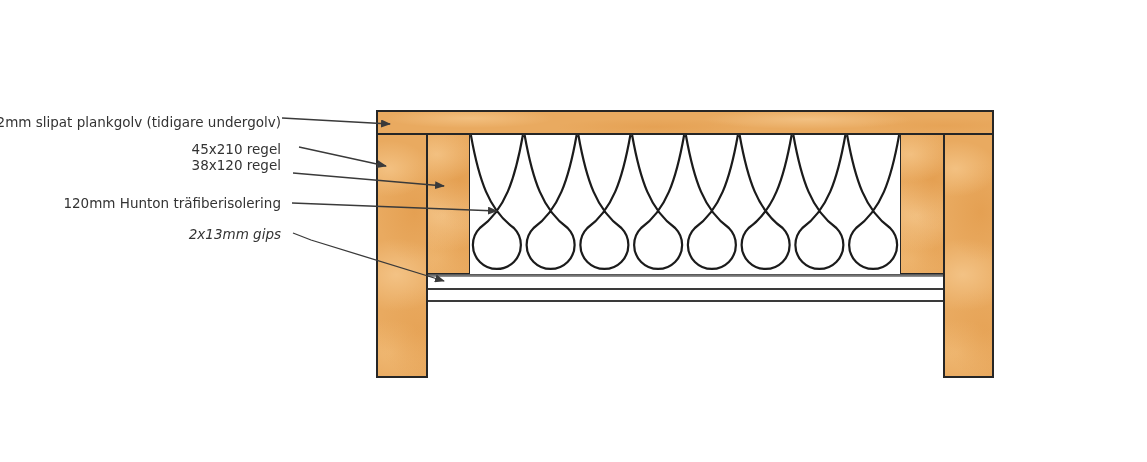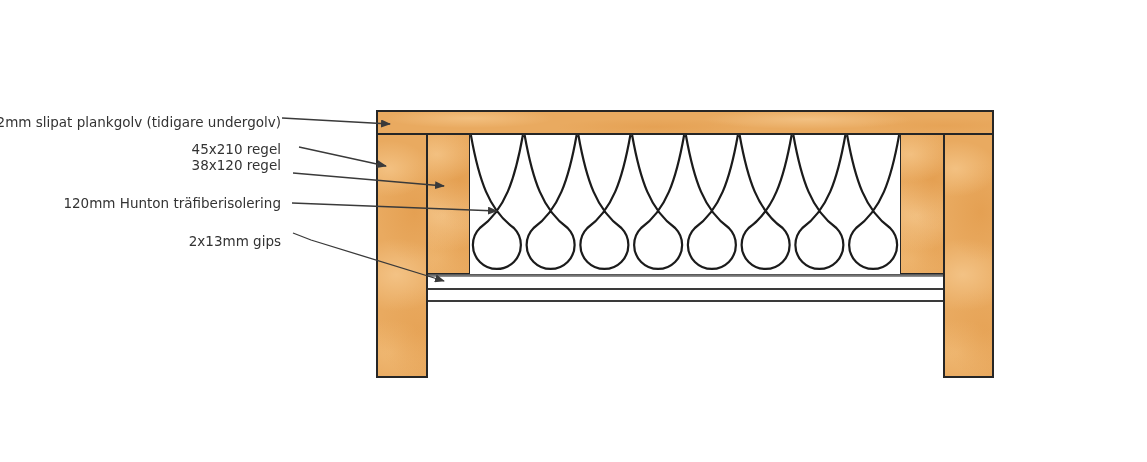--- a/index.html
+++ b/index.html
@@ -51,21 +51,21 @@
   #leaders{position:absolute;left:0;top:0;z-index:5;pointer-events:none;}
   
   .lbl{
     position:absolute;right:866px;white-space:nowrap;text-align:right;
     font-size:13.5px;line-height:18px;color:#333333;z-index:4;
   }
   #label-plankgolv{top:113px;}
   #label-regel-45x210{top:140px;}
   #label-regel-38x120{top:156px;}
   #label-isolering{top:194px;}
-  #label-gips{top:232px;}
+  #label-gips{top:225px;font-style:italic;}
 </style>
 </head>
 <body>
 
 <div id="canvas">
 
   <div class="lbl" id="label-plankgolv">22mm slipat plankgolv (tidigare undergolv)</div>
   <div class="lbl" id="label-regel-45x210">45x210 regel</div>
   <div class="lbl" id="label-regel-38x120">38x120 regel</div>
   <div class="lbl" id="label-isolering">120mm Hunton träfiberisolering</div>

